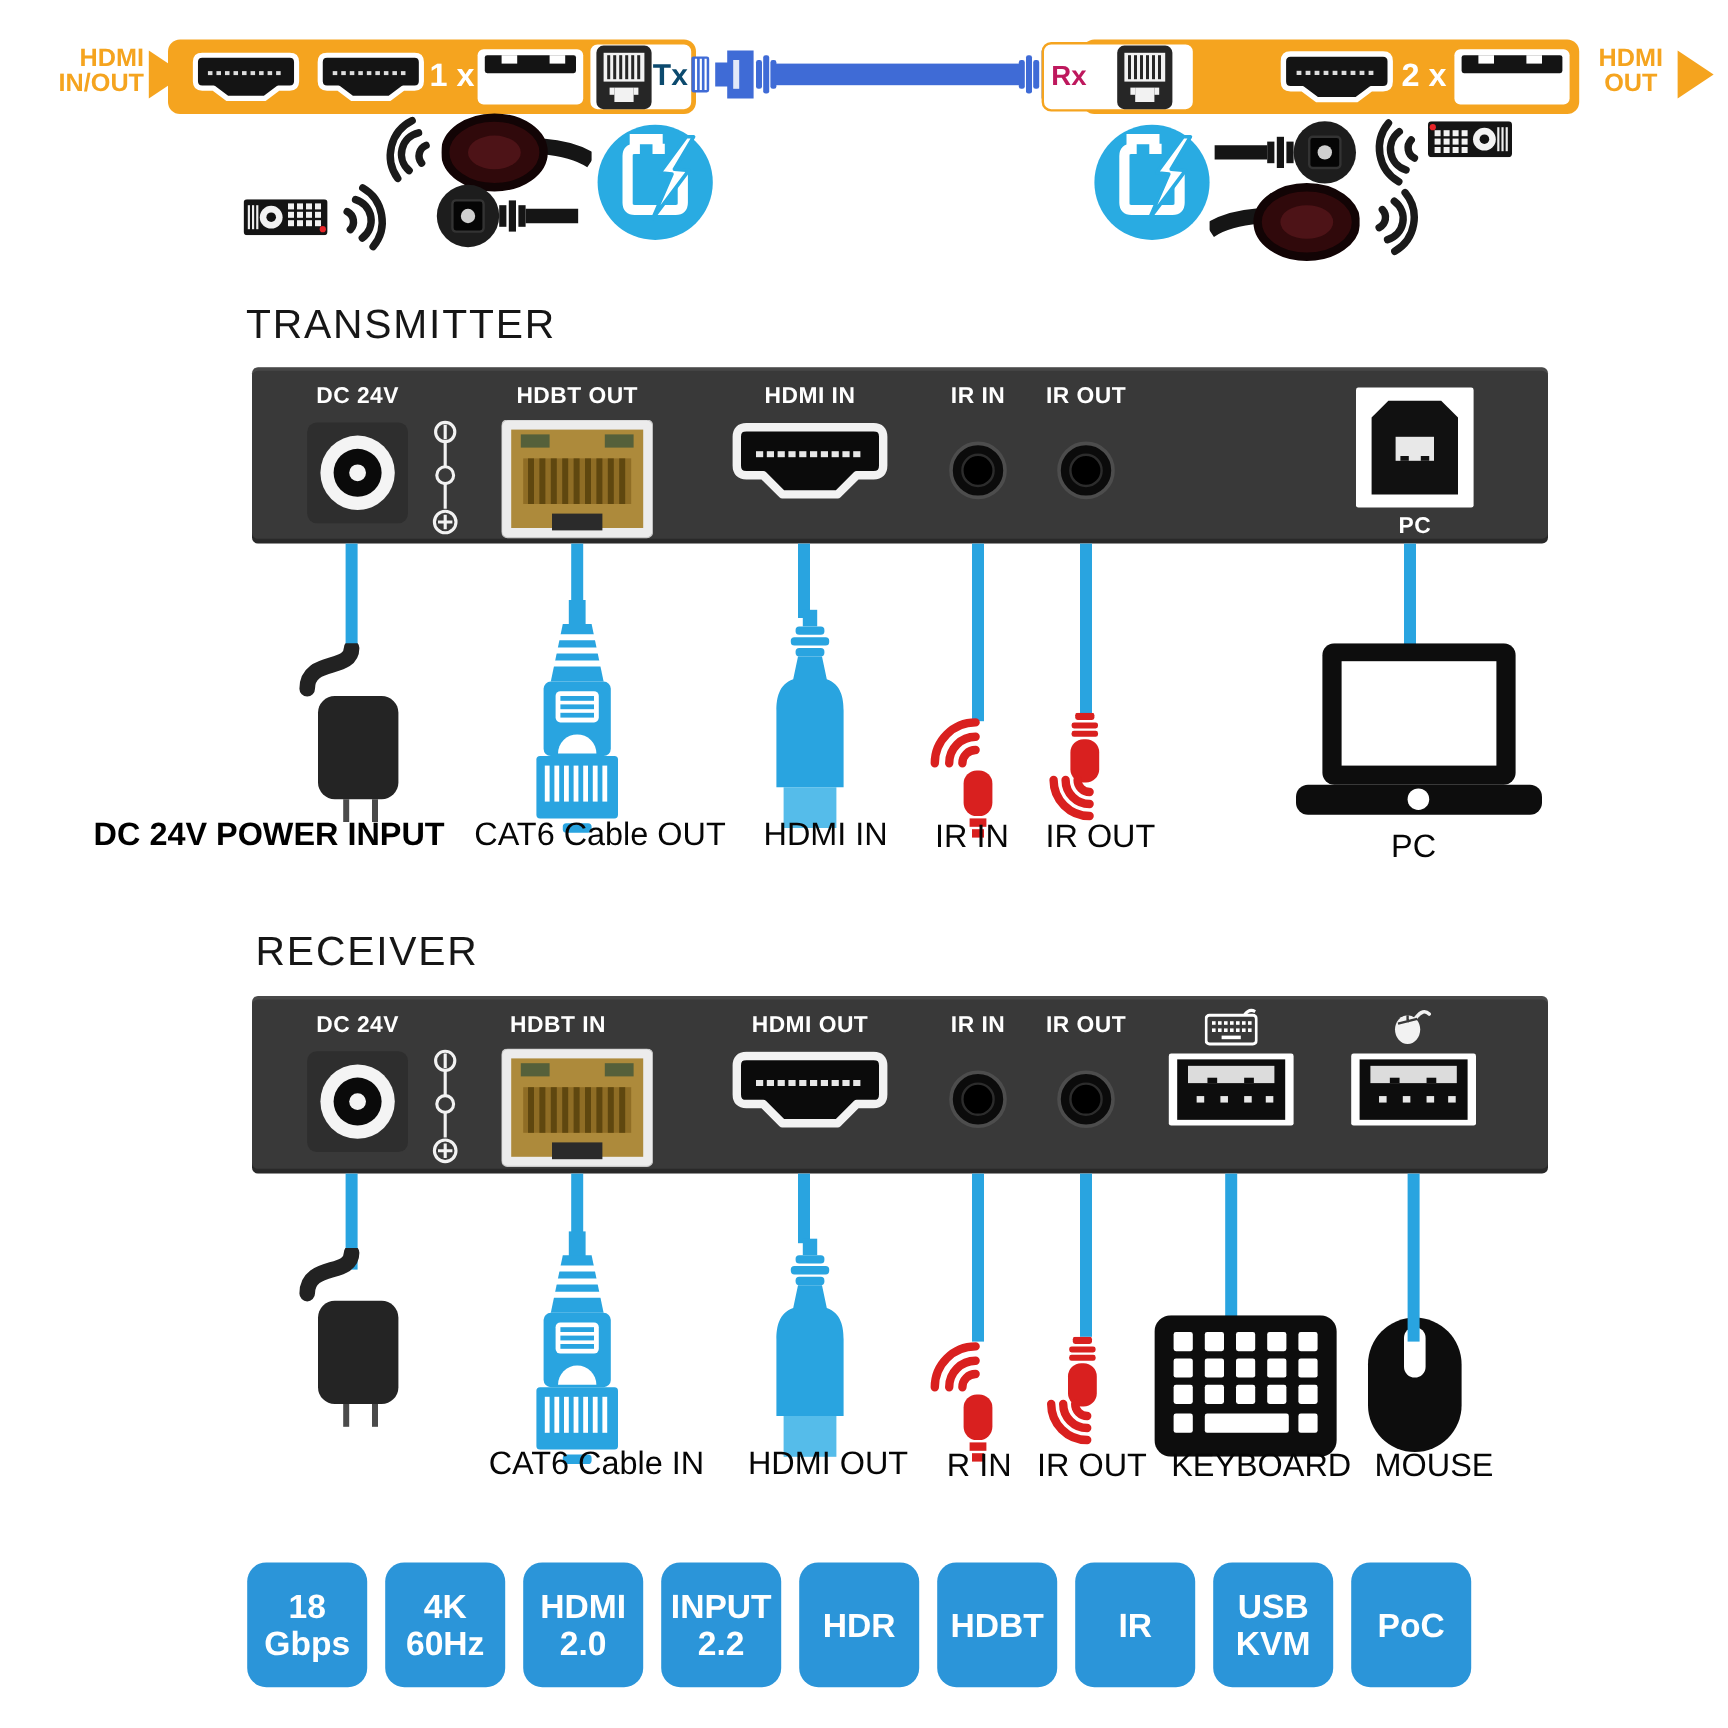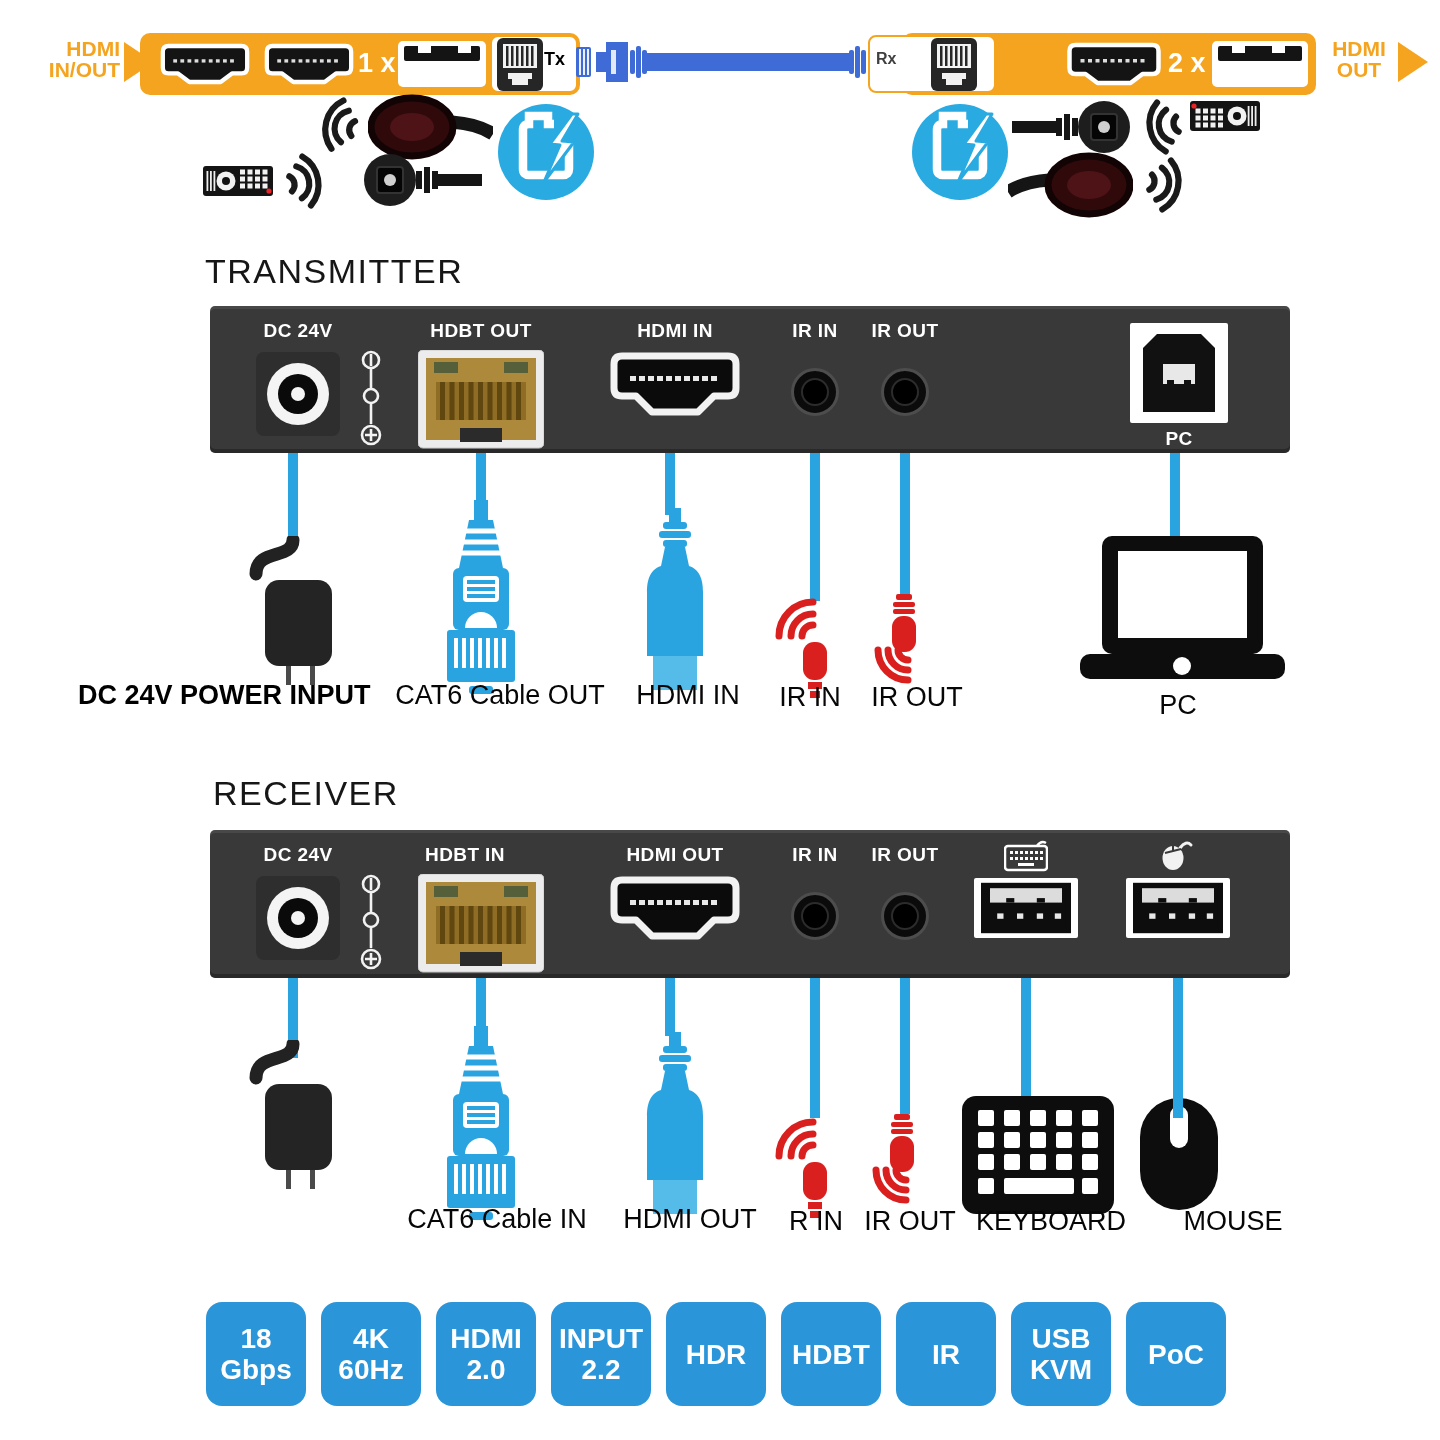--- a/index.html
+++ b/index.html
@@ -98,21 +98,21 @@
           <rect x="15" y="9" width="2.5" height="20"></rect>
           <rect x="20" y="9" width="2.5" height="20"></rect>
           <rect x="25" y="9" width="2.5" height="20"></rect>
           <rect x="30" y="9" width="2.5" height="20"></rect>
           <rect x="35" y="9" width="2.5" height="20"></rect>
         </g>
       <rect x="16" y="36" width="16" height="12" fill="#f2f2f2"></rect>
         <rect x="12" y="36" width="4" height="6" fill="#f2f2f2"></rect>
         <rect x="32" y="36" width="4" height="6" fill="#f2f2f2"></rect>
     </svg>
-    <span class="ab" style="left:404px;top:16px;color:#000000;font-weight:bold;font-size:18px">Tx</span>
+    <span class="ab" style="left:404px;top:16px;color:#0c4a6e;font-weight:bold;font-size:25px">Tx</span>
   </div>
 
   <svg class="ab" style="left:576px;top:38px" width="344" height="48" viewBox="0 0 344 48">
     <g fill="#3F6BD6">
       <rect x="0" y="9" width="15" height="30" rx="2"></rect>
       <polygon points="20,14 30,14 30,4 52,4 52,44 30,44 30,34 20,34"></polygon>
       <rect x="54" y="12" width="5" height="24" rx="2"></rect>
         <rect x="60" y="8" width="5" height="32" rx="2"></rect>
         <rect x="66" y="12" width="5" height="24" rx="2"></rect>
       <rect x="70" y="15" width="204" height="18"></rect>
@@ -144,21 +144,21 @@
         </g>
     </svg>
     <span class="ab" style="left:266px;top:15px;color:#fff;font-weight:bold;font-size:27px">2 x</span>
     <div class="slot" style="left:310px;top:8px;width:96px;height:46px">
       <i class="bar"></i>
         <i class="n1"></i>
         <i class="n2"></i>
     </div>
   </div>
   <div class="wtab" style="left:868px;top:35px;width:128px;height:58px"></div>
-  <span class="ab" style="left:876px;top:50px;color:#404040;font-weight:bold;font-size:16px">Rx</span>
+  <span class="ab" style="left:876px;top:50px;color:#be185d;font-weight:bold;font-size:23px">Rx</span>
   <svg class="ab" style="left:930px;top:37px" width="48" height="55" viewBox="0 0 48 55">
     <rect x="1" y="1" width="46" height="53" rx="6" fill="#262626"></rect>
     <rect x="7" y="7" width="34" height="24" fill="#f2f2f2"></rect>
     <g fill="#262626">
         <rect x="10" y="9" width="2.5" height="20"></rect>
         <rect x="15" y="9" width="2.5" height="20"></rect>
         <rect x="20" y="9" width="2.5" height="20"></rect>
         <rect x="25" y="9" width="2.5" height="20"></rect>
         <rect x="30" y="9" width="2.5" height="20"></rect>
         <rect x="35" y="9" width="2.5" height="20"></rect>
@@ -691,21 +691,21 @@
     <rect x="2" y="4" width="78" height="112" rx="39" fill="#0d0d0d"></rect>
     <rect x="32" y="12" width="18" height="42" rx="9" fill="#fff"></rect>
   </svg>
   <div class="vl" style="left:1173px;top:978px;height:140px"></div>
 
   <span class="ctxt" style="left:497px;top:1204px">CAT6 Cable IN</span>
   <span class="ctxt" style="left:690px;top:1204px">HDMI OUT</span>
   <span class="ctxt" style="left:816px;top:1206px">R IN</span>
   <span class="ctxt" style="left:910px;top:1206px">IR OUT</span>
   <span class="ctxt" style="left:1051px;top:1206px">KEYBOARD</span>
-  <span class="ctxt" style="left:1233px;top:1206px">MOUSE</span>
+  <span class="ctxt" style="left:1195px;top:1206px">MOUSE</span>
 
   <div class="badge" style="left:206px">
     <span>18</span>
     <span>Gbps</span>
   </div>
   <div class="badge" style="left:321px">
     <span>4K</span>
     <span>60Hz</span>
   </div>
   <div class="badge" style="left:436px">

